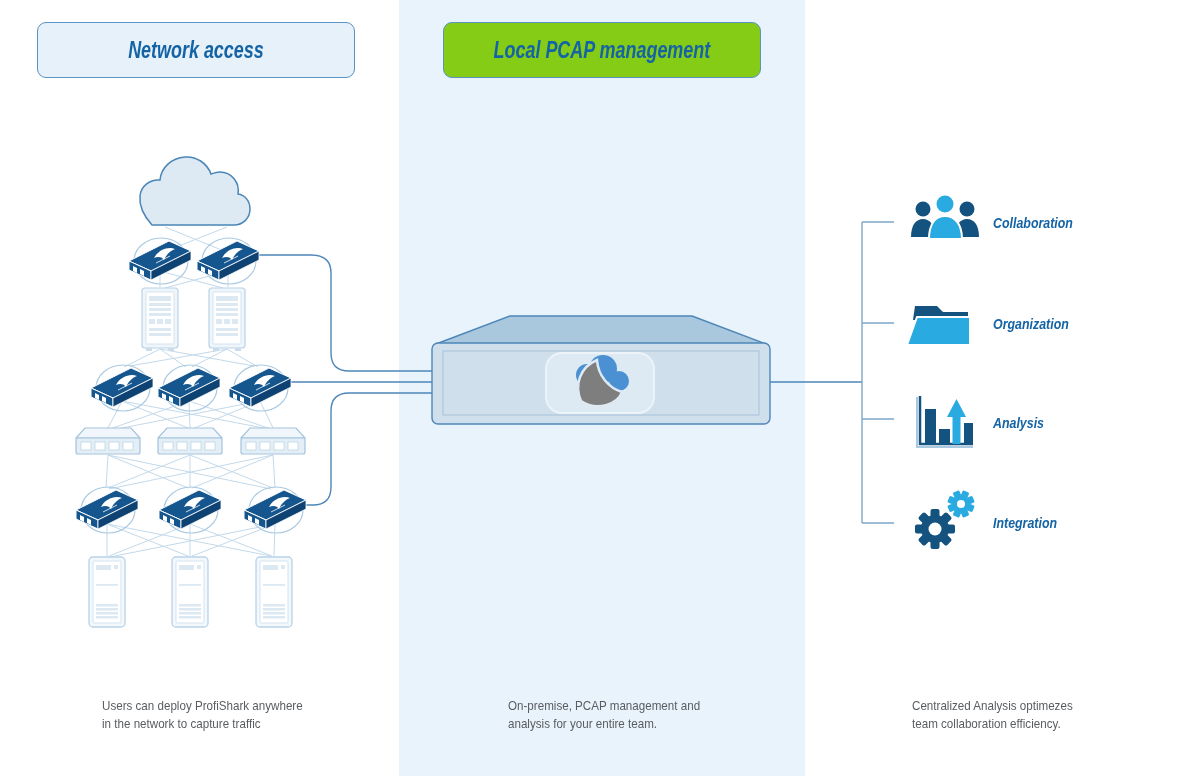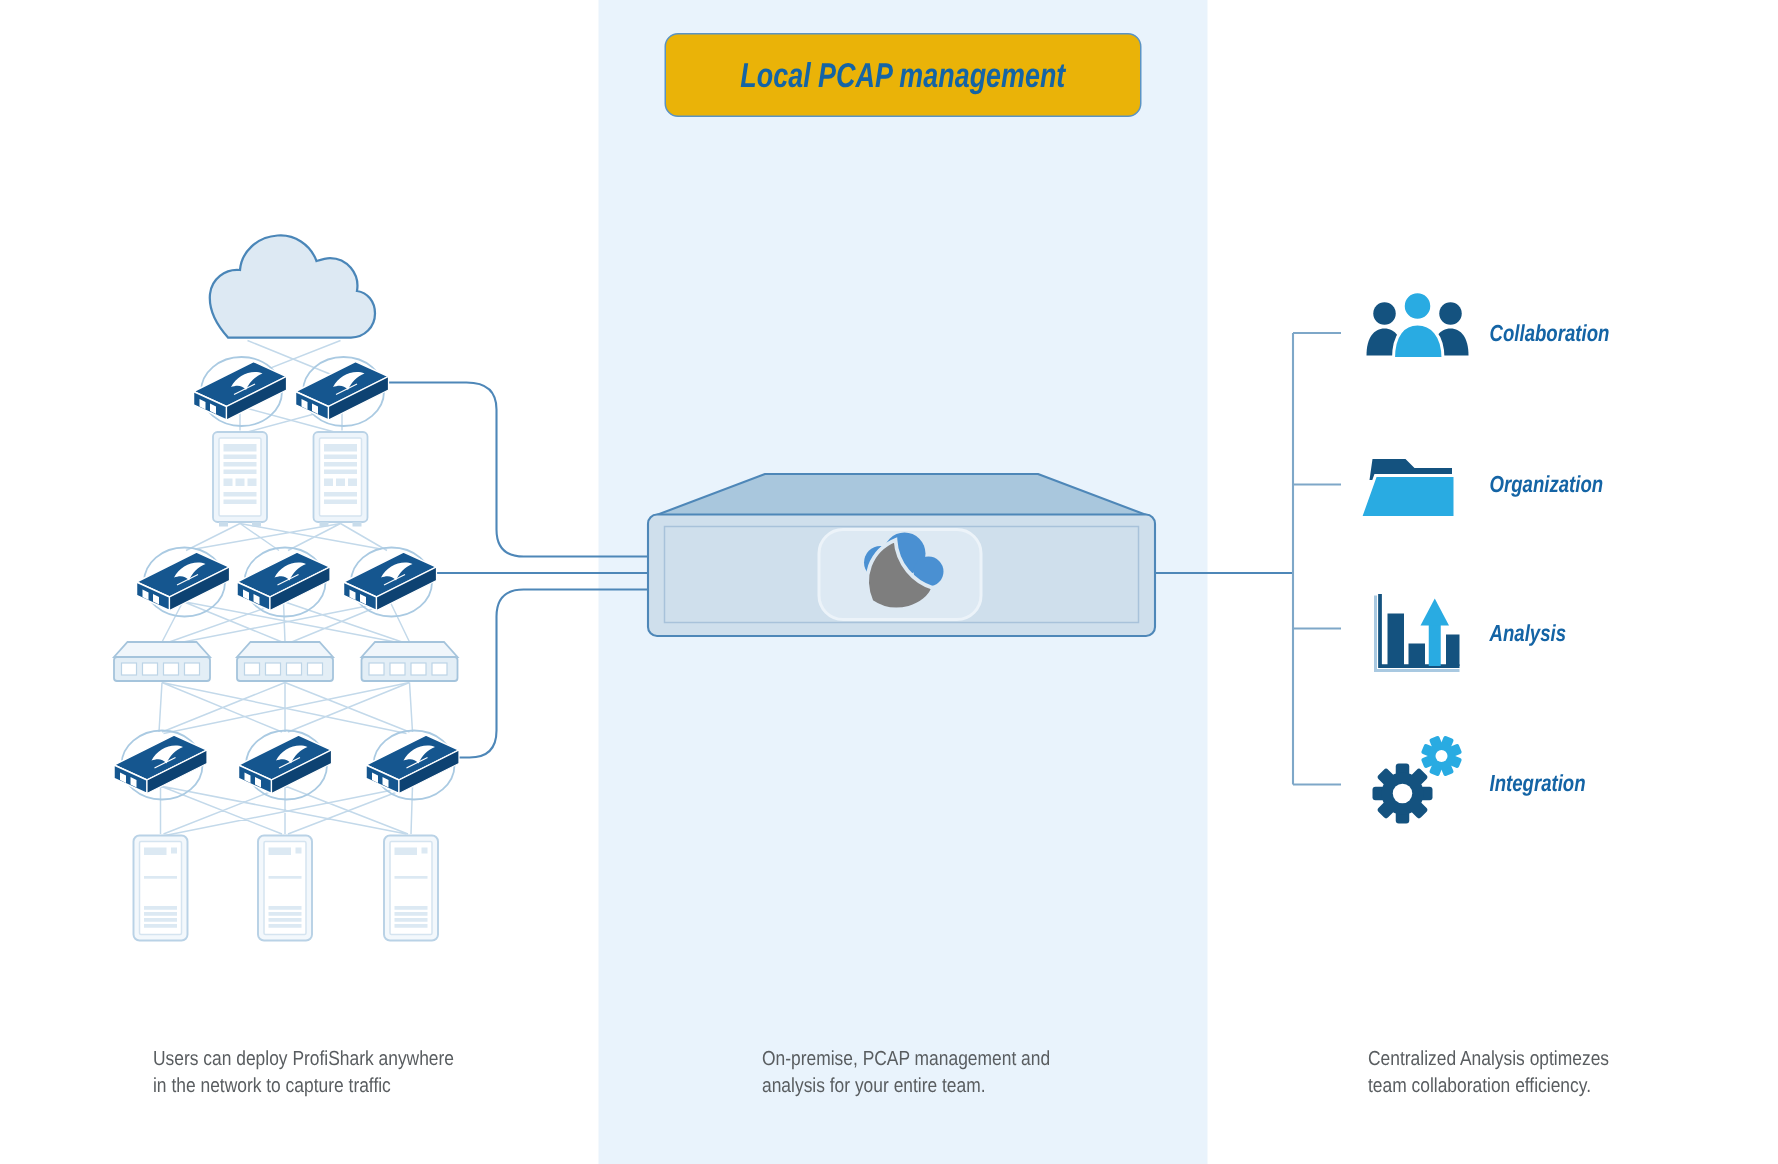--- a/index.html
+++ b/index.html
@@ -4,39 +4,42 @@
 <style>
   html,body{margin:0;padding:0;background:#ffffff;}
   #canvas{position:relative;width:1185px;height:776px;background:#ffffff;overflow:hidden;
           font-family:"Liberation Sans",sans-serif;}
   .band{position:absolute;left:399px;top:0;width:406px;height:776px;background:#e9f3fc;}
   .hdr{position:absolute;top:22px;height:56px;border:1.2px solid #5b93c3;border-radius:9px;
        display:flex;align-items:center;justify-content:center;box-sizing:border-box;}
   .hdr-text{font-size:23px;font-weight:bold;font-style:italic;color:#1464a5;
             transform:scaleX(0.78);white-space:nowrap;}
   #hdr-1{left:37px;width:318px;background:#e7f1fa;}
-  #hdr-2{left:443px;width:318px;background:#eab308;}
+  #hdr-2{left:443px;width:318px;background:#84cc16;}
   #hdr-3{left:848px;width:306px;background:#e7f1fa;}
   svg.diagram{position:absolute;left:0;top:0;}
   .caption{position:absolute;top:697px;font-size:13.5px;line-height:17.5px;color:#595d60;
            transform:scaleX(0.86);transform-origin:0 0;white-space:nowrap;}
   .caption span{display:block;}
   #cap-1{left:102px;} #cap-2{left:508px;} #cap-3{left:912px;}
   .feature-label{position:absolute;left:993px;height:18px;font-size:15.5px;font-weight:bold;
                  font-style:italic;color:#1464a5;transform:scaleX(0.8);transform-origin:0 50%;
                  white-space:nowrap;}
   #feat-0{top:214px;} #feat-1{top:315px;} #feat-2{top:414px;} #feat-3{top:514px;}
 </style>
 </head>
 <body>
 
 <div id="canvas">
 
   <div class="band"></div>
 
+  <div class="hdr" id="hdr-1">
+    <span class="hdr-text">Network access</span>
+  </div>
   <div class="hdr" id="hdr-2">
     <span class="hdr-text">Local PCAP management</span>
   </div>
 
   <svg class="diagram" width="1185" height="776" viewBox="0 0 1185 776">
     <defs>
       <g id="ps">
         <ellipse cx="1" cy="3" rx="27" ry="23" fill="none" stroke="#aacae2" stroke-width="1.2"></ellipse>
         <polygon points="-31,3 9,-17 31,-7 -9,13" fill="#15568f" stroke="#ffffff" stroke-width="1"></polygon>
         <polygon points="-31,3 -9,13 -9,22 -31,12" fill="#15568f" stroke="#ffffff" stroke-width="1"></polygon>

